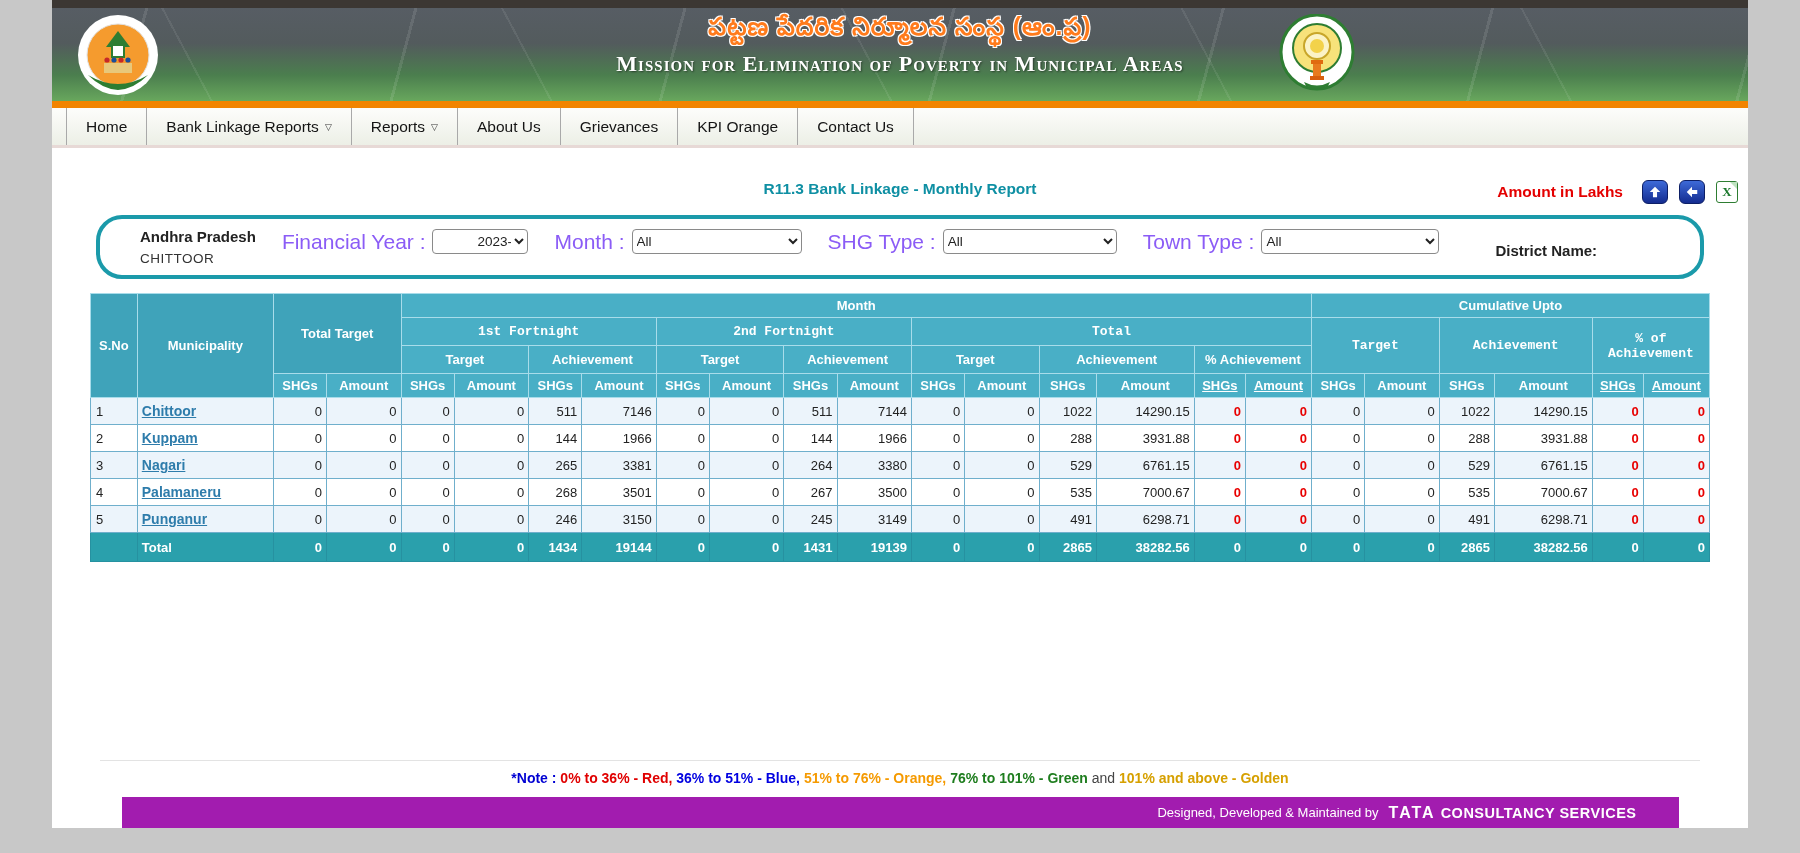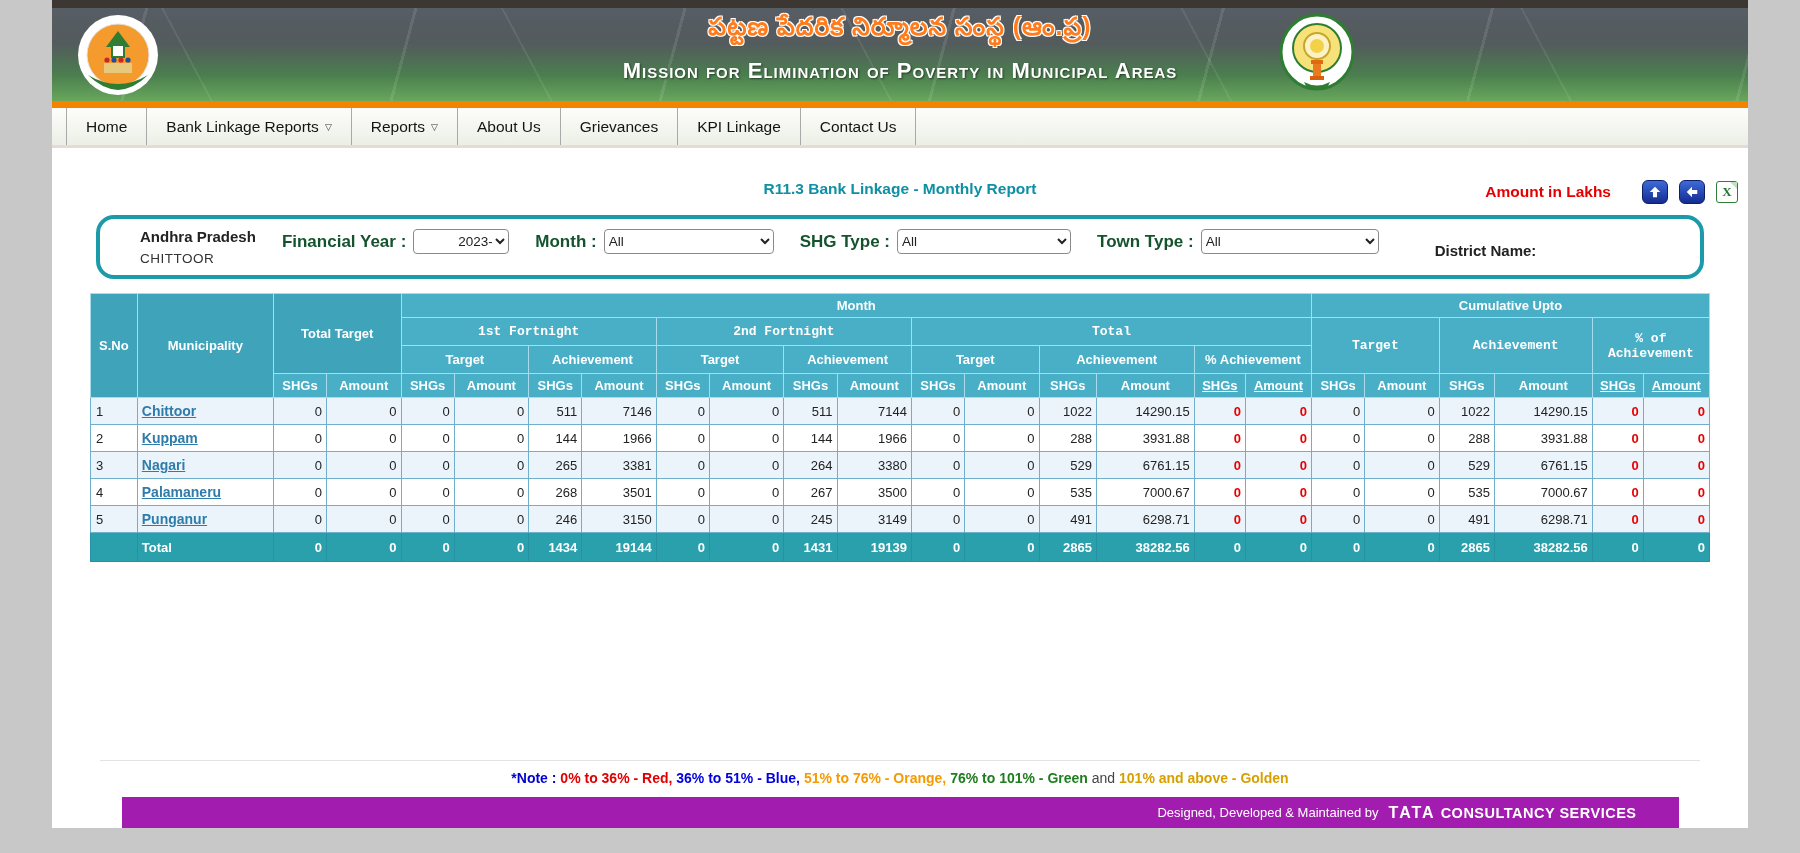--- a/index.html
+++ b/index.html
@@ -10,55 +10,55 @@
   
   .banner { position:relative; height:101px; border-top:8px solid #3c3733; overflow:hidden;
     background:linear-gradient(180deg,#575d64 0%,#535b5d 38%,#4b7e4e 72%,#68a75d 100%); }
   .banner .rays { position:absolute; inset:0;
     background:
       repeating-linear-gradient(105deg, rgba(255,255,255,0) 0 90px, rgba(255,255,255,0.10) 90px 93px, rgba(255,255,255,0) 93px 260px),
       repeating-linear-gradient(62deg, rgba(255,255,255,0) 0 140px, rgba(255,255,255,0.08) 140px 142px, rgba(255,255,255,0) 142px 300px); }
   .banner-center { position:absolute; left:0; right:0; top:4px; text-align:center; }
   .telugu-title { color:#ff7b1c; font-weight:bold; font-size:25px; letter-spacing:1px;
     text-shadow:-1px -1px 0 #fff, 1px -1px 0 #fff, -1px 1px 0 #fff, 1px 1px 0 #fff; }
-  .org-title { color:#fff; font-family:Liberation Sans, sans-serif; font-variant:small-caps; font-weight:bold;
-    font-size:22px; letter-spacing:1px; margin-top:11px; text-shadow:1px 1px 2px rgba(0,0,0,0.5); }
+  .org-title { color:#fff; font-family:Liberation Serif, serif; font-variant:small-caps; font-weight:bold;
+    font-size:22px; letter-spacing:1px; margin-top:4px; text-shadow:1px 1px 2px rgba(0,0,0,0.5); }
   .dept-line { color:#fff; font-weight:bold; font-size:12.5px; margin-top:1px; text-shadow:1px 1px 1px rgba(0,0,0,0.5); }
   .logo-left { position:absolute; left:22px; top:5px; }
   .logo-right { position:absolute; right:390px; top:6px; }
   .orange-bar { height:7px; background:#f28400; }
 
   
   .nav { display:flex; height:40px; background:linear-gradient(180deg,#fdfdfb,#ecefe6);
     border-bottom:3px solid #e7d9d6; align-items:stretch; padding-left:14px; }
   .nav-item { display:flex; align-items:center; gap:6px; padding:0 19px; font-size:15.5px; color:#141414;
     border-right:1px solid #a9a9a9; cursor:pointer; white-space:nowrap; }
   .nav-item:first-child { border-left:1px solid #a9a9a9; }
   .nav-caret { font-size:9px; color:#333; }
 
   
   .title-row { position:relative; height:28px; margin-top:32px; display:flex; align-items:flex-start; justify-content:center; }
   .report-title { color:#0e8fa3; font-weight:bold; font-size:15.5px; }
   .title-right { position:absolute; right:10px; top:0; display:flex; align-items:center; gap:11px; }
-  .amount-lakhs { color:#e40000; font-weight:bold; font-size:15.5px; margin-right:20px; }
+  .amount-lakhs { color:#e40000; font-weight:bold; font-size:15.5px; margin-right:8px; }
   .icon-btn { width:26px; height:24px; border-radius:6px; border:1px solid #0d1f66; cursor:pointer;
     background:linear-gradient(180deg,#3d6ad8,#142c90); display:flex; align-items:center; justify-content:center; padding:0; }
   .excel-btn { width:22px; height:22px; background:#fff; border:1px solid #2e7d32; border-radius:3px; cursor:pointer;
     display:flex; align-items:center; justify-content:center; position:relative; }
   .excel-btn::after { content:""; position:absolute; top:0; right:0; border-style:solid; border-width:0 7px 7px 0; border-color:transparent #bfe3c0 transparent transparent; }
   .excel-x { color:#1e7a2e; font-weight:bold; font-size:13px; font-family:"Liberation Serif", serif; }
 
   
-  .filter-bar { margin:7px 44px 0 44px; border:4px solid #1b9aaa; border-radius:18px; background:#fff;
+  .filter-bar { margin:7px 44px 0 44px; border:4px solid #1b9aaa; border-radius:26px; background:#fff;
     padding:9px 18px 8px 40px; display:flex; align-items:flex-start; min-height:64px; }
   .state-block { margin-right:26px; }
   .state-name { font-weight:bold; font-size:15px; color:#222; }
   .district-name { font-size:13.5px; color:#333; margin-top:6px; letter-spacing:0.5px; }
   .filter-group { display:flex; align-items:center; margin-right:26px; margin-top:1px; }
-  .filter-label { font-weight:bold; font-size:17px; color:#14532d; margin-right:7px; white-space:nowrap; }
+  .filter-label { font-weight:normal; font-size:21px; color:#8b5cf6; margin-right:7px; white-space:nowrap; }
   .filter-select { height:25px; border:1px solid #8a8a8a; border-radius:4px; font-size:13.5px; color:#222;
     font-family:"Liberation Sans", sans-serif; background:#fff; }
   .sel-fy { width:96px;padding-left:40px; } .sel-month { width:170px; } .sel-shg { width:174px; } .sel-town { width:178px; }
   .district-label { font-weight:bold; font-size:15px; color:#222; margin-left:30px; margin-top:14px; }
 
   
   .table-wrap { margin:14px 38px 0 38px; }
   table { border-collapse:collapse; table-layout:fixed; width:100%; border:1px solid #4a9ab5; }
   thead th { background:#49afc6; color:#fff; font-size:13px; font-weight:bold; border:1px solid #a8dcea; text-align:center; padding:2px 1px; }
   thead th.dark { background:#3fa3ba; }
@@ -139,21 +139,21 @@
         <span>Reports</span>
         <span class="nav-caret">▽</span>
       </div>
     <div class="nav-item">
         <span>About Us</span>
       </div>
     <div class="nav-item">
         <span>Grievances</span>
       </div>
     <div class="nav-item">
-        <span>KPI Linkage</span>
+        <span>KPI Orange</span>
       </div>
     <div class="nav-item">
         <span>Contact Us</span>
       </div>
   </div>
 
   <div class="title-row">
     <span class="report-title">R11.3 Bank Linkage - Monthly Report</span>
     <div class="title-right">
       <span class="amount-lakhs">Amount in Lakhs</span>

